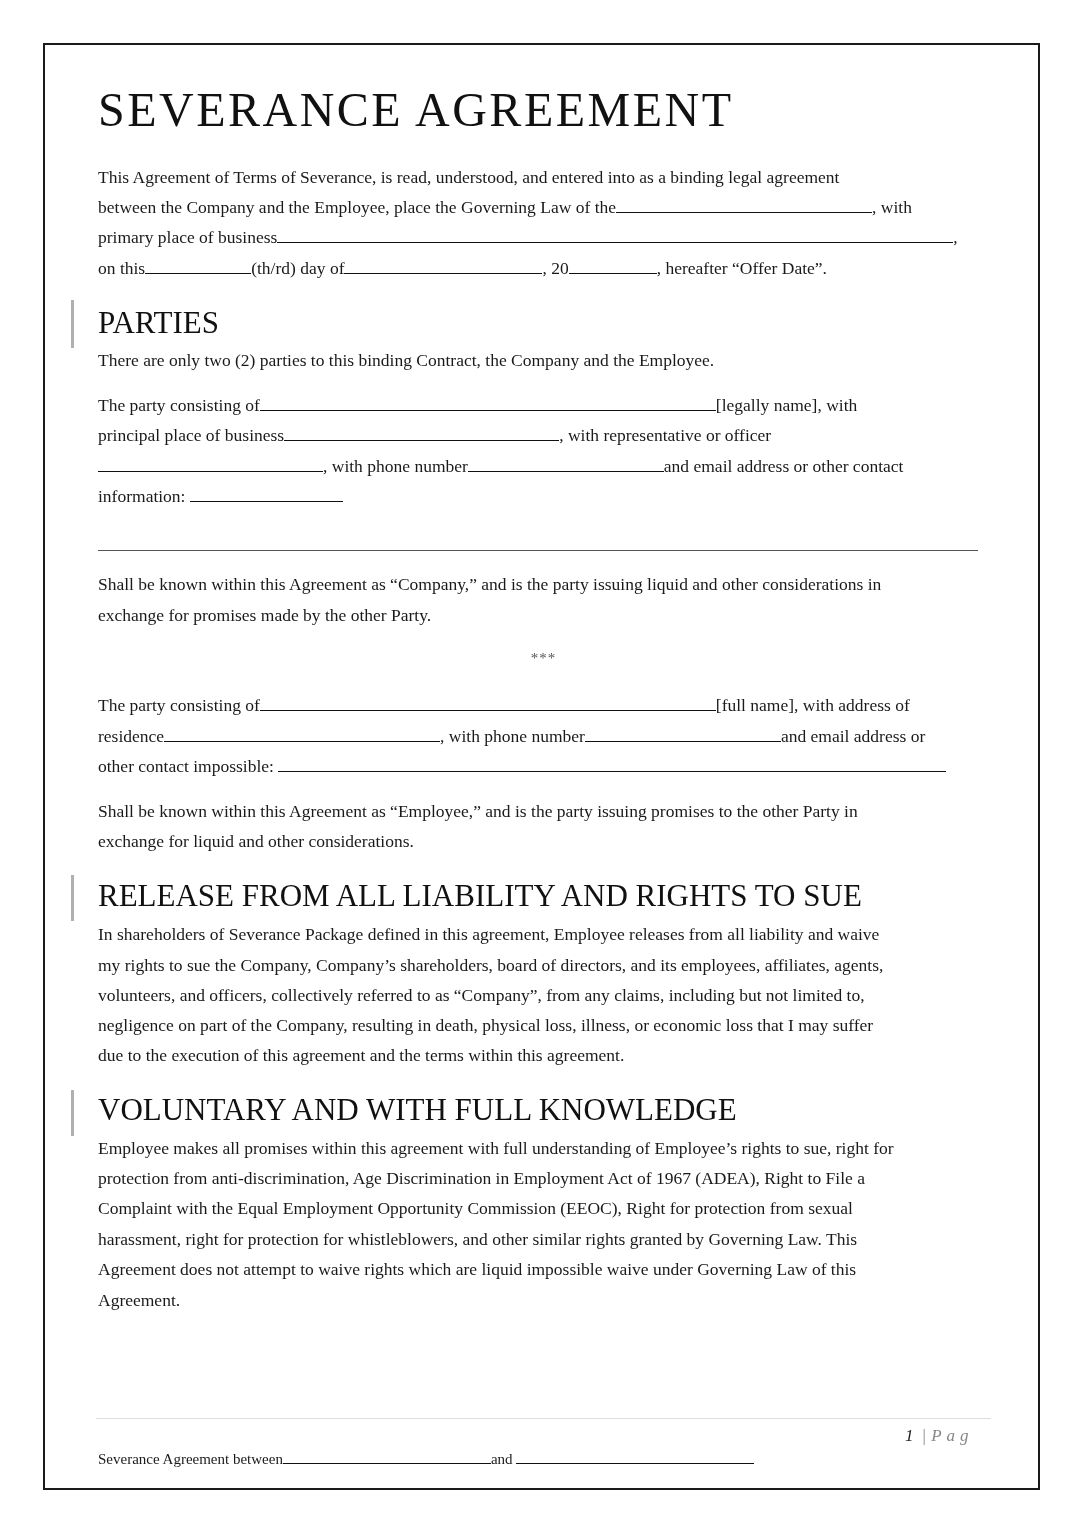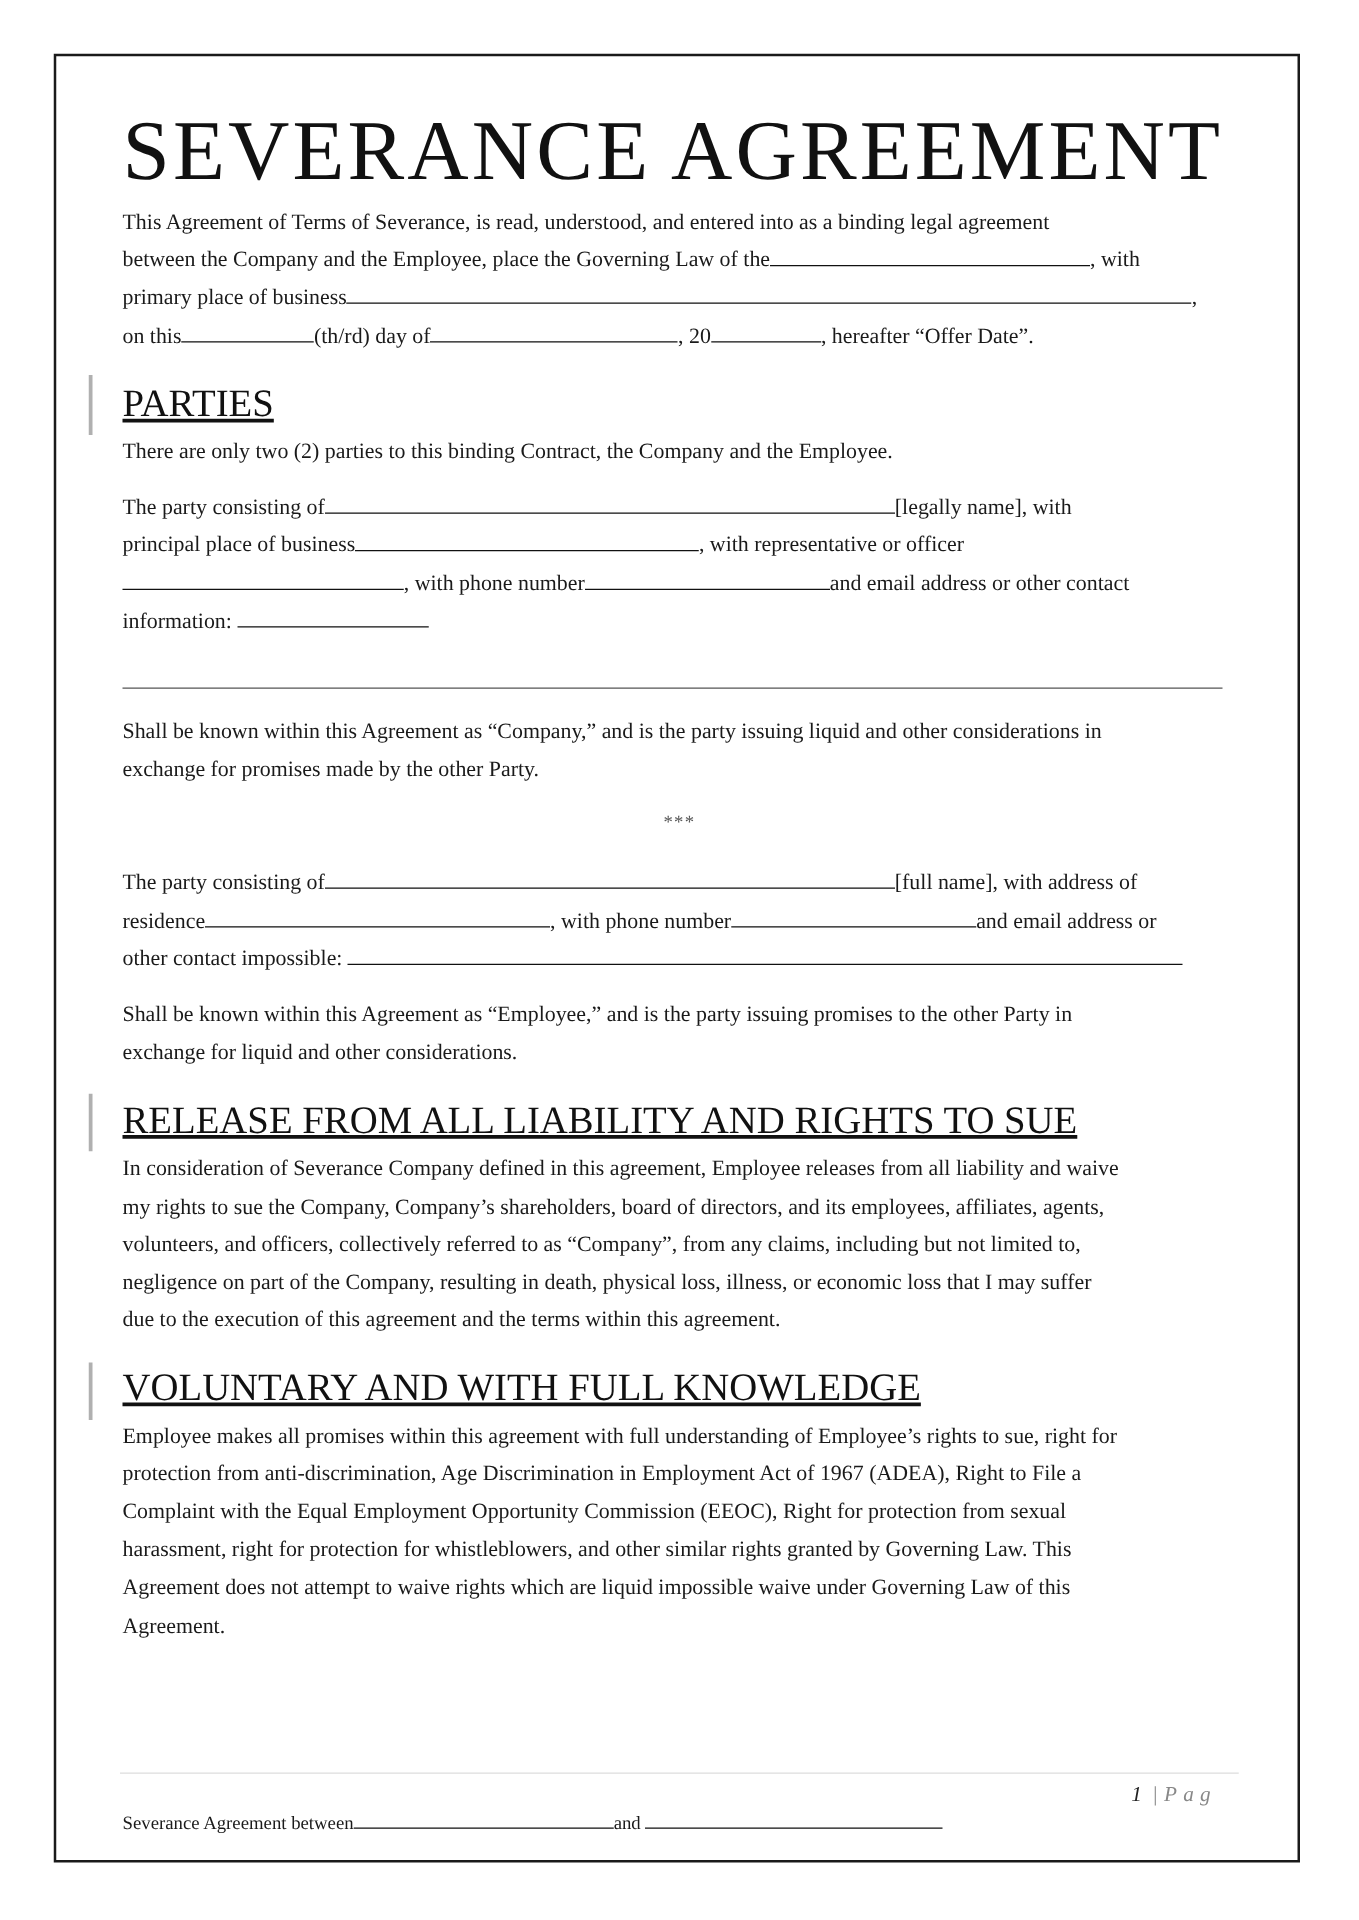--- a/index.html
+++ b/index.html
@@ -1,26 +1,26 @@
 <!DOCTYPE html>
 <html><head>
 <meta charset="utf-8">
 <style>
   html, body { margin: 0; padding: 0; background: #ffffff; }
   body { width: 1087px; height: 1536px; position: relative; overflow: hidden;
          font-family: "Liberation Serif", "DejaVu Serif", serif; color: #1a1a1a; }
   .frame { position: absolute; left: 43px; top: 43px; width: 997px; height: 1447px;
            border: 2px solid #1a1a1a; box-sizing: border-box; }
-  .title { position: absolute; left: 98px; top: 86px; font-size: 68px; letter-spacing: 2.5px;
+  .title { position: absolute; left: 98px; top: 86px; font-size: 48px; letter-spacing: 2.5px;
            font-weight: normal; margin: 0; line-height: 1; white-space: nowrap; color: #111; }
   .p { position: absolute; left: 98px; font-size: 17.5px; line-height: 30.5px; margin: 0;
        white-space: nowrap; }
   .blank { display: inline-block; border-bottom: 1.6px solid #111; height: 16px; vertical-align: baseline; }
   .h { position: absolute; left: 98px; font-size: 31px; font-weight: normal; margin: 0;
-       line-height: 1; white-space: nowrap; color: #111; text-decoration: underline; }
+       line-height: 1; white-space: nowrap; color: #111; }
   .bar { position: absolute; left: 71px; width: 3px; background: #b0b0b0; }
   .hr { position: absolute; left: 98px; width: 880px; height: 1px; background: #555; }
   .stars { position: absolute; left: 0; width: 1087px; text-align: center; font-size: 15px;
            color: #555; top: 650px; letter-spacing: 1px; }
   .footer-line { position: absolute; left: 96px; top: 1418px; width: 895px; height: 1px; background: #ddd; }
   .pageno { position: absolute; left: 905px; top: 1426px; font-size: 17px; color: #888; letter-spacing: 5px; font-style: italic; }
   .pageno .n { color: #222; letter-spacing: 0; margin-right: 8px; }
 </style>
 </head>
 <body>
@@ -52,21 +52,21 @@
 
 <p class="p" style="top:690px"><span>The party consisting of</span><span class="blank" style="width:456px"></span><span>[full name], with address of</span></p>
 <p class="p" style="top:721px"><span>residence</span><span class="blank" style="width:276px"></span><span>, with phone number</span><span class="blank" style="width:196px"></span><span>and email address or</span></p>
 <p class="p" style="top:751px"><span>other contact impossible: </span><span class="blank" style="width:668px"></span></p>
 
 <p class="p" style="top:796px">Shall be known within this Agreement as “Employee,” and is the party issuing promises to the other Party in</p>
 <p class="p" style="top:826px">exchange for liquid and other considerations.</p>
 
 <div class="bar" style="top:875px;height:46px"></div>
 <h2 class="h" style="top:880px">RELEASE FROM ALL LIABILITY AND RIGHTS TO SUE</h2>
-<p class="p" style="top:919px">In consideration of Severance Company defined in this agreement, Employee releases from all liability and waive</p>
+<p class="p" style="top:919px">In shareholders of Severance Package defined in this agreement, Employee releases from all liability and waive</p>
 <p class="p" style="top:950px">my rights to sue the Company, Company’s shareholders, board of directors, and its employees, affiliates, agents,</p>
 <p class="p" style="top:980px">volunteers, and officers, collectively referred to as “Company”, from any claims, including but not limited to,</p>
 <p class="p" style="top:1010px">negligence on part of the Company, resulting in death, physical loss, illness, or economic loss that I may suffer</p>
 <p class="p" style="top:1040px">due to the execution of this agreement and the terms within this agreement.</p>
 
 <div class="bar" style="top:1090px;height:46px"></div>
 <h2 class="h" style="top:1094px">VOLUNTARY AND WITH FULL KNOWLEDGE</h2>
 <p class="p" style="top:1133px">Employee makes all promises within this agreement with full understanding of Employee’s rights to sue, right for</p>
 <p class="p" style="top:1163px">protection from anti-discrimination, Age Discrimination in Employment Act of 1967 (ADEA), Right to File a</p>
 <p class="p" style="top:1193px">Complaint with the Equal Employment Opportunity Commission (EEOC), Right for protection from sexual</p>

